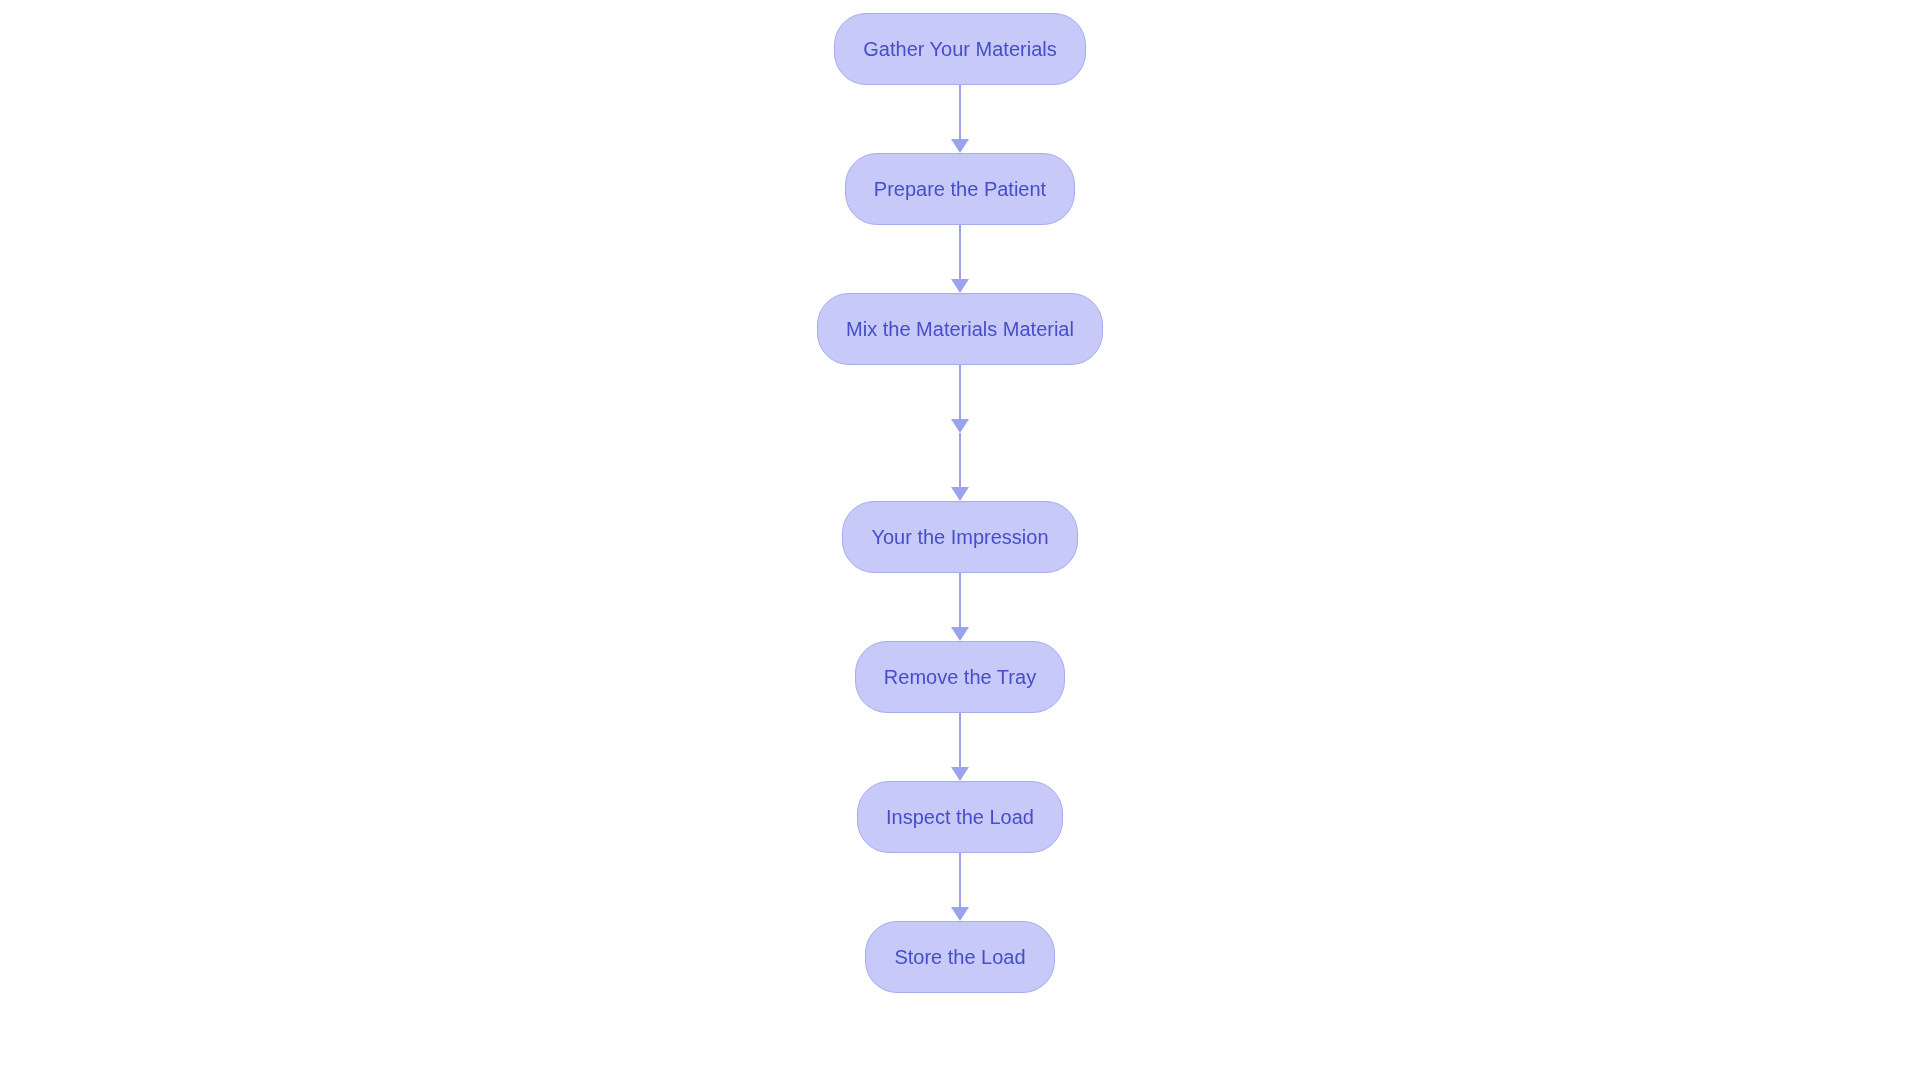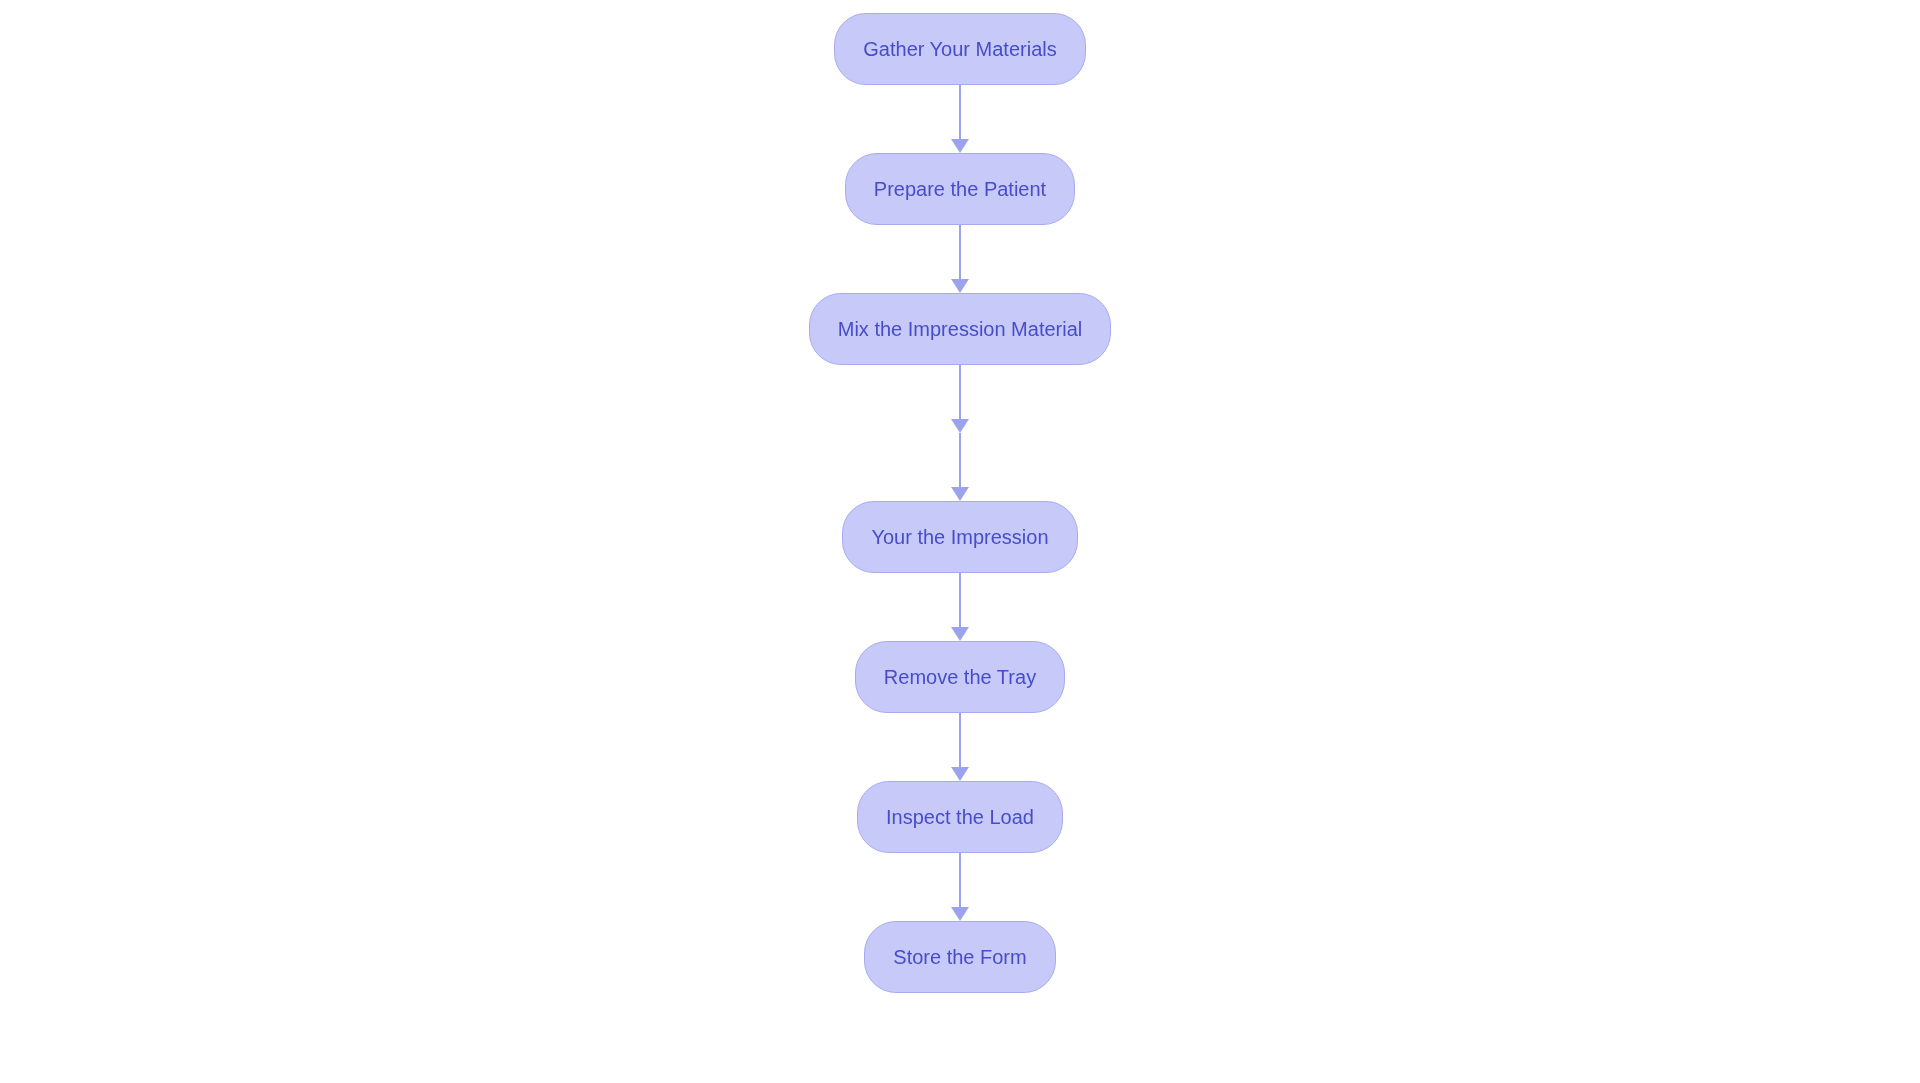--- a/index.html
+++ b/index.html
@@ -76,21 +76,21 @@
     <div class="node">
       <span>Prepare the Patient</span>
     </div>
 
     <div class="arrow">
       <div class="shaft"></div>
       <div class="head"></div>
     </div>
 
     <div class="node">
-      <span>Mix the Impression Material</span>
+      <span>Mix the Materials Material</span>
     </div>
 
     <div class="arrow">
       <div class="shaft"></div>
       <div class="head"></div>
     </div>
 
 
     <div class="arrow">
       <div class="shaft"></div>
@@ -118,17 +118,17 @@
     <div class="node">
       <span>Inspect the Load</span>
     </div>
 
     <div class="arrow">
       <div class="shaft"></div>
       <div class="head"></div>
     </div>
 
     <div class="node">
-      <span>Store the Form</span>
+      <span>Store the Load</span>
     </div>
 
   </div>
 </div>
 
 </body></html>

